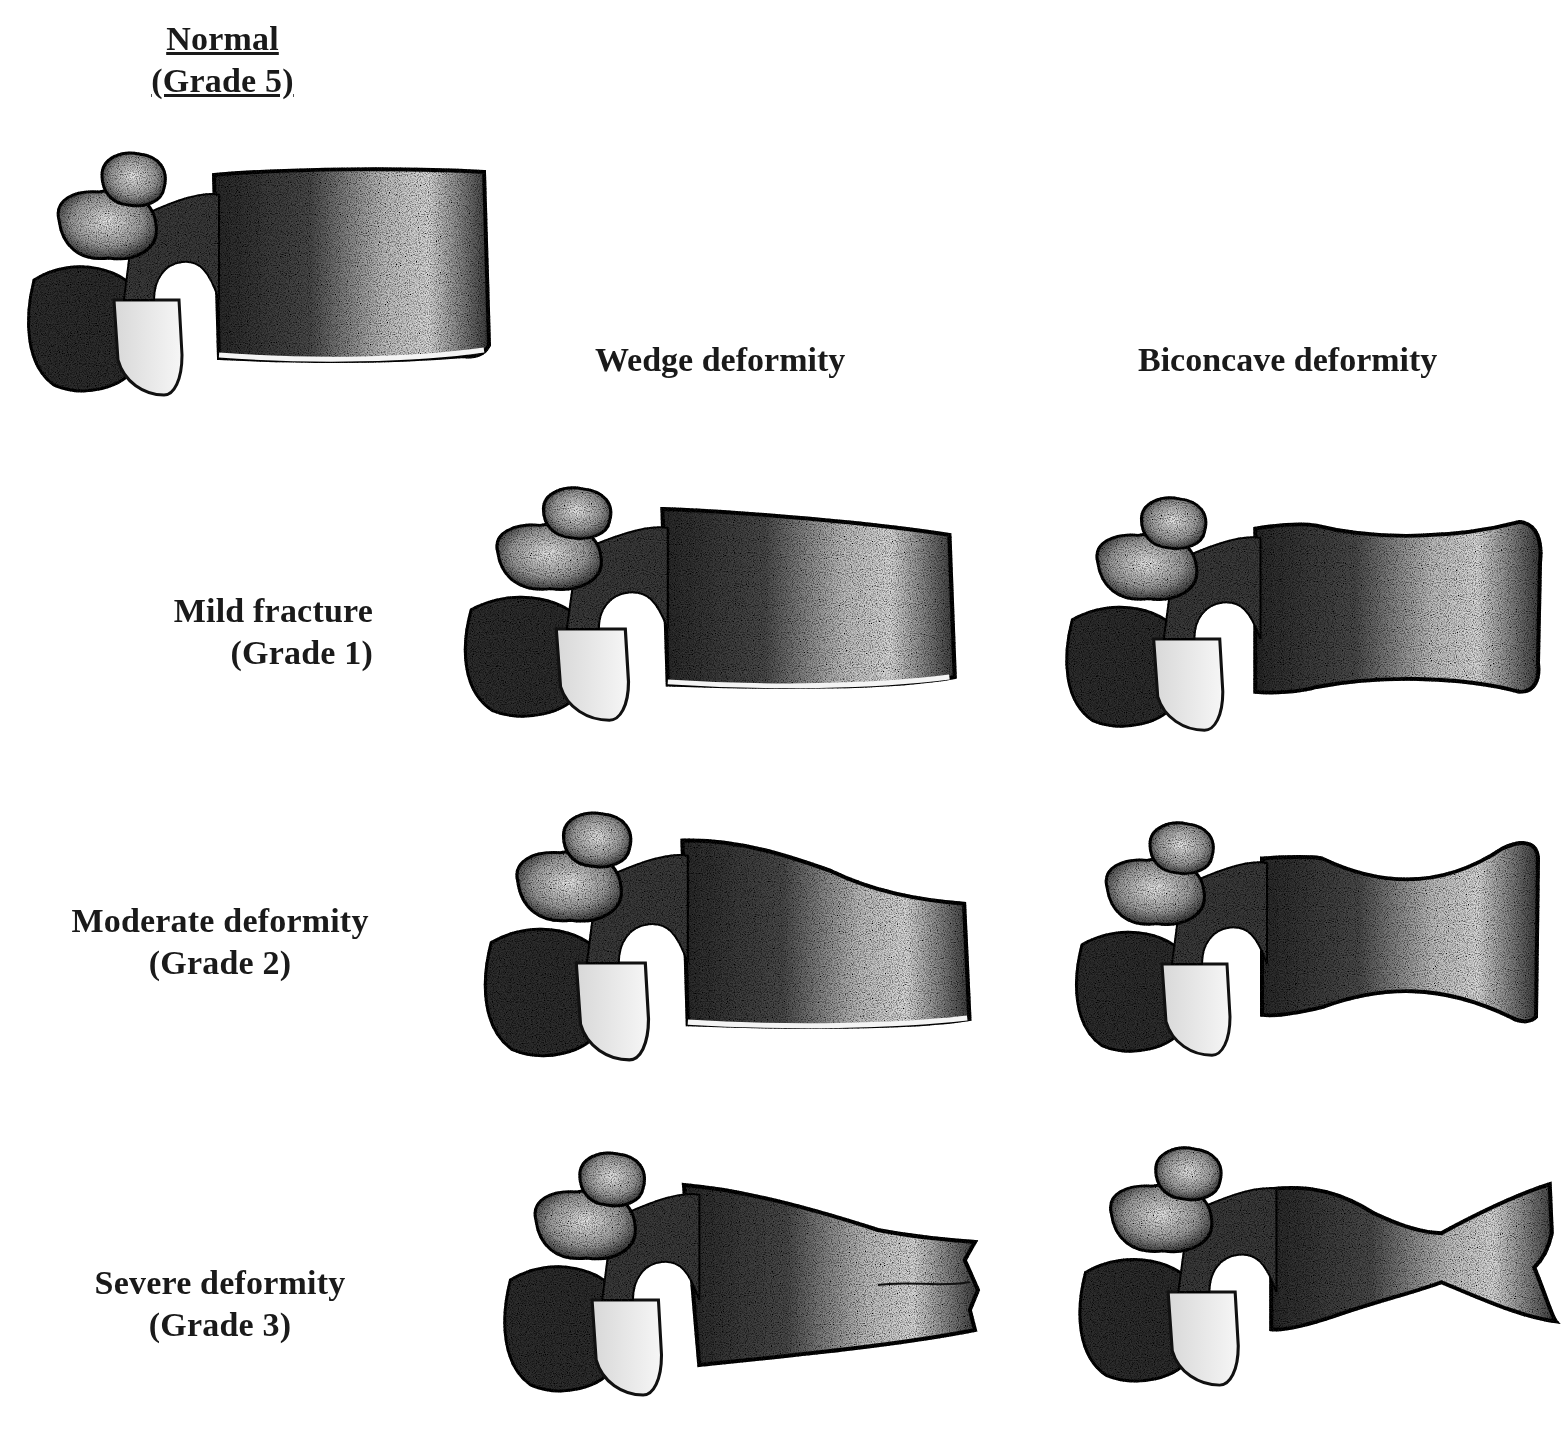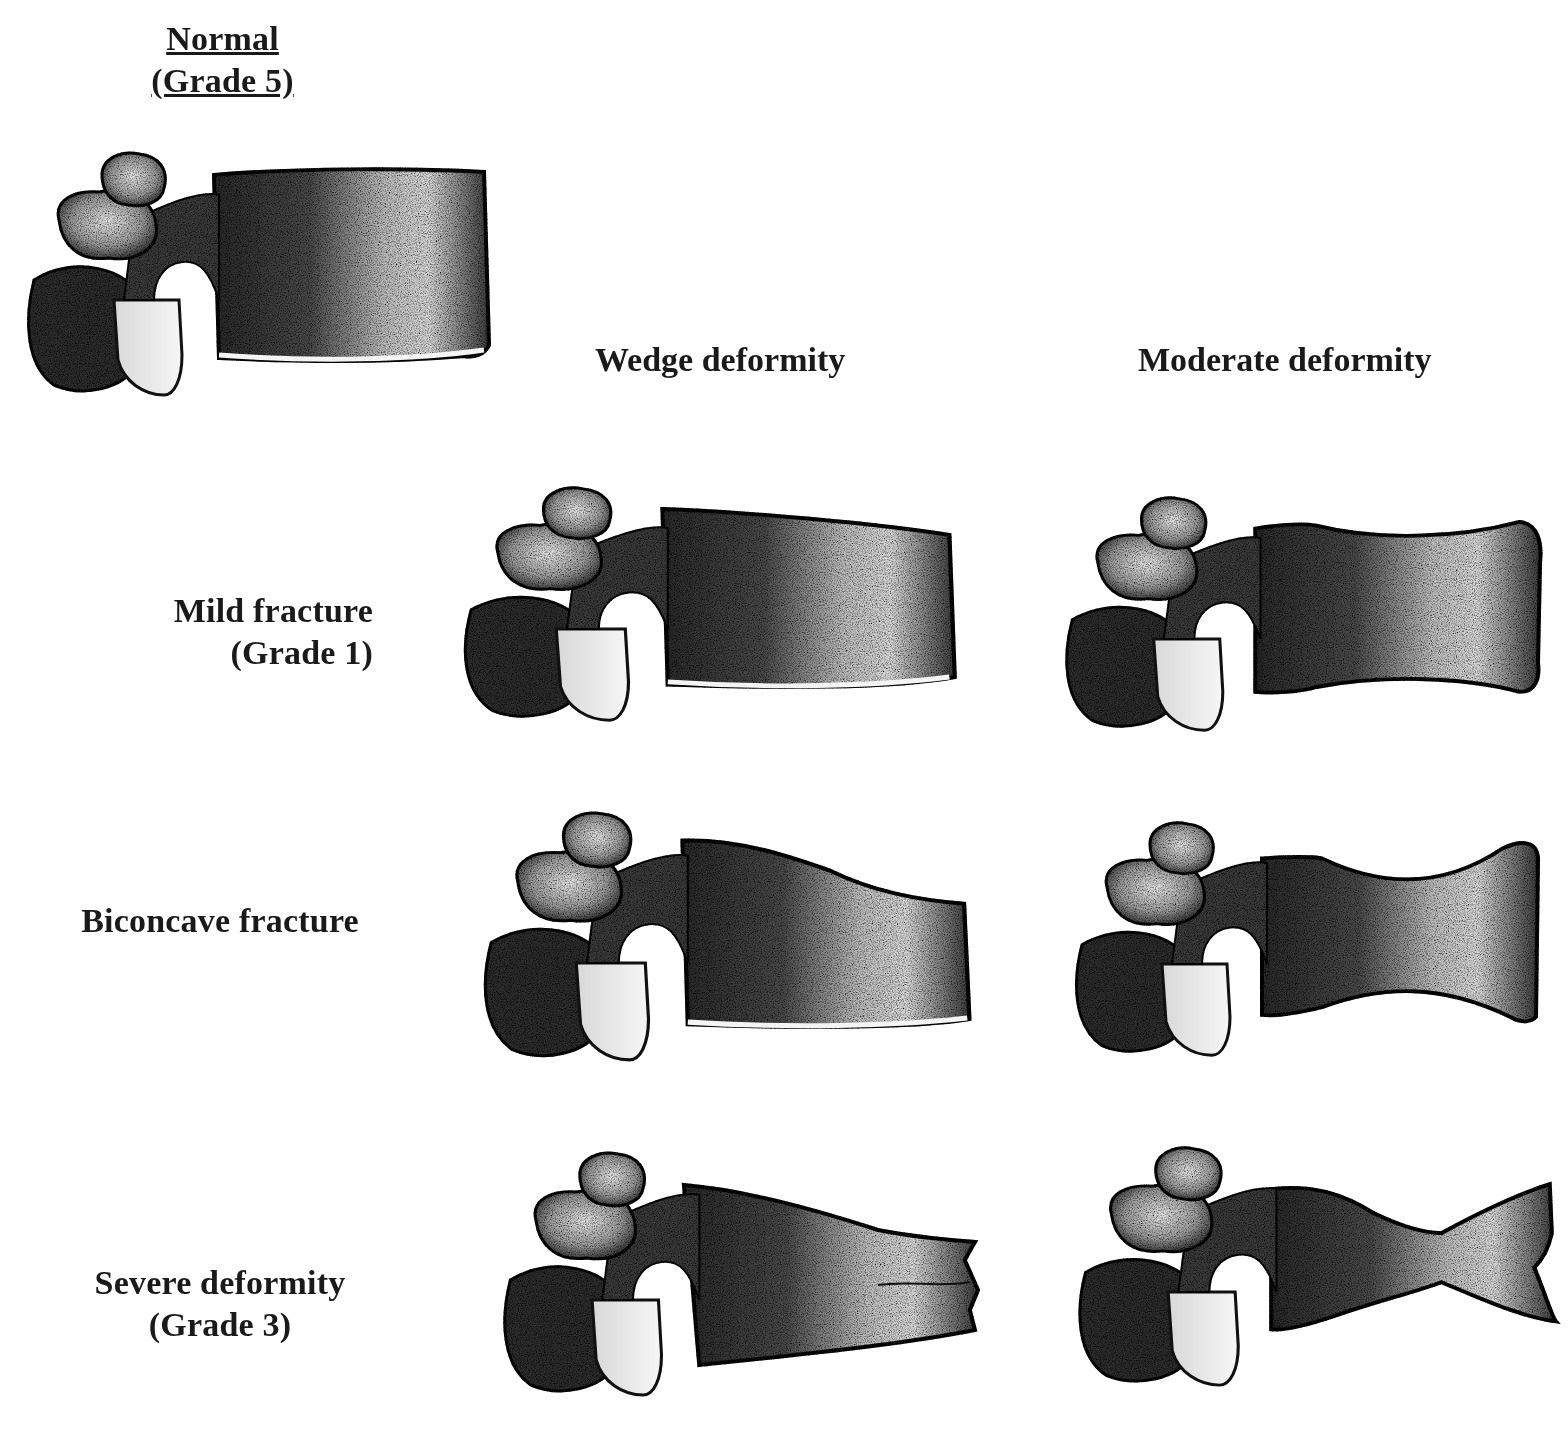--- a/index.html
+++ b/index.html
@@ -60,29 +60,30 @@
 
 <div class="label" style="left:100px; top:18px; width:245px;text-decoration:underline;">
   <span>Normal</span>
   <span>(Grade 5)</span>
 </div>
 <div class="label" style="left:53px; top:590px; width:320px;text-align:right;">
   <span>Mild fracture</span>
   <span>(Grade 1)</span>
 </div>
 <div class="label" style="left:40px; top:900px; width:360px;">
-  <span>Biconcave fracture</span>
+  <span>Moderate deformity</span>
+  <span>(Grade 2)</span>
 </div>
 <div class="label" style="left:60px; top:1262px; width:320px;">
   <span>Severe deformity</span>
   <span>(Grade 3)</span>
 </div>
 
 <div class="col-header" style="left:595px; top:340px;">Wedge deformity</div>
-<div class="col-header" style="left:1138px; top:340px;">Moderate deformity</div>
+<div class="col-header" style="left:1138px; top:340px;">Biconcave deformity</div>
 
 <div class="vert" style="left:14px; top:150px; width:480px; height:250px;">
   <svg viewBox="0 0 480 250">
     <path d="M200 25 C280 18 400 18 470 22 L475 195 C470 205 460 208 450 206 C380 212 290 212 205 208 Z" fill="url(#bodyShade)" stroke="#111" stroke-width="4" filter="url(#grain)"></path>
     <path d="M205 205 C300 212 400 210 470 200" fill="none" stroke="#f4f4f4" stroke-width="5"></path>
     <use href="#posterior"></use>
   </svg>
 </div>
 
 <div class="vert" style="left:450px; top:485px; width:510px; height:240px;">

